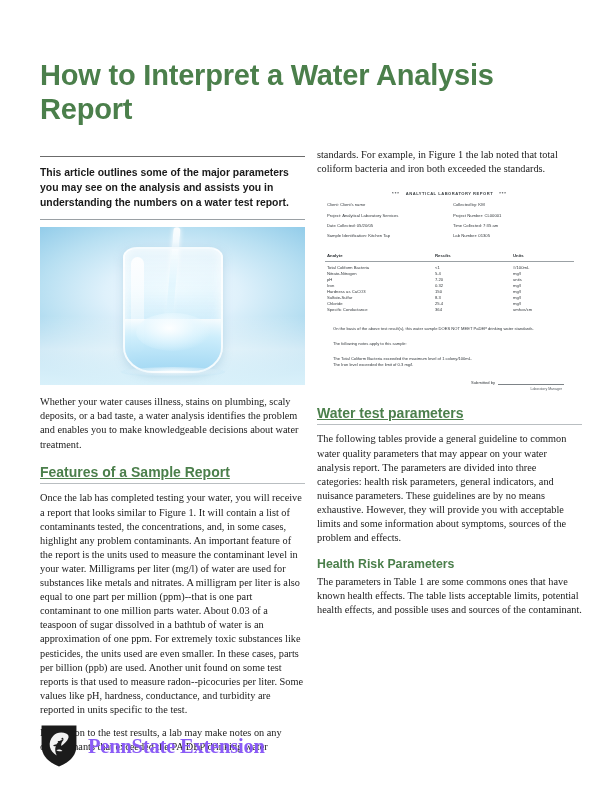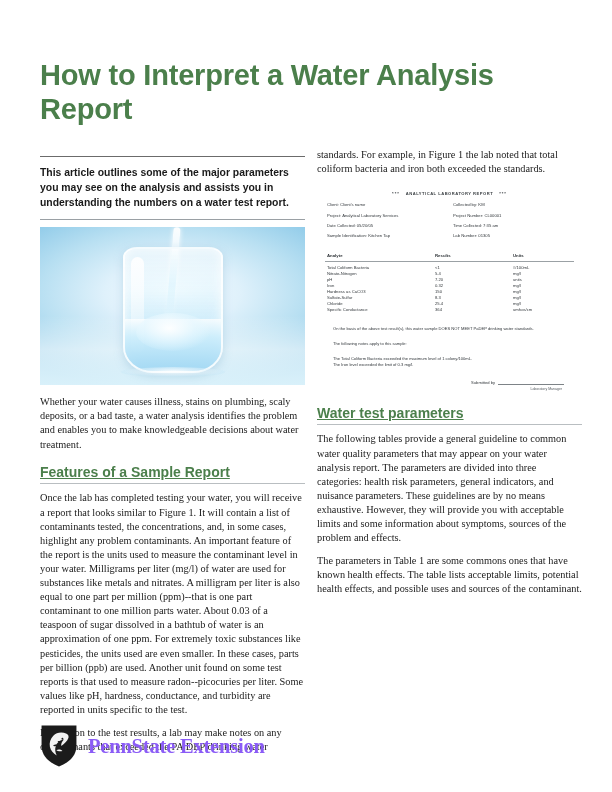--- a/index.html
+++ b/index.html
@@ -282,20 +282,21 @@
 
       </div>
     </div>
 
 
     <h2 class="sec tight">Water test parameters</h2>
     <hr class="sec-rule">
 
     <p class="body">The following tables provide a general guideline to common water quality parameters that may appear on your water analysis report. The parameters are divided into three categories: health risk parameters, general indicators, and nuisance parameters. These guidelines are by no means exhaustive. However, they will provide you with acceptable limits and some information about symptoms, sources of the problem and effects.</p>
 
+    <h3 class="sub">Health Risk Parameters</h3>
     <p class="body">The parameters in Table 1 are some commons ones that have known health effects. The table lists acceptable limits, potential health effects, and possible uses and sources of the contaminant.</p>
   </div>
 
   <div class="footer">
     <svg class="shield" viewBox="0 0 100 116" aria-hidden="true">
       <path d="M4 4 H96 V58 C96 86 72 104 50 112 C28 104 4 86 4 58 Z" fill="#1b1b1b"></path>
       <path d="M70 26 C58 20 44 22 35 31 C27 39 24 50 26 60 C28 70 35 78 44 83 C40 75 39 67 41 60 C44 49 53 42 63 41 C58 46 55 52 56 58 C64 52 72 45 75 36 C76 32 74 28 70 26 Z" fill="#f2f2f2"></path>
       <path d="M46 46 C50 44 54 45 56 48 C53 49 49 49 46 46 Z" fill="#1b1b1b"></path>
       <circle cx="59" cy="39" r="2.6" fill="#1b1b1b"></circle>
       <path d="M34 58 C38 54 44 53 48 56 C44 58 39 59 34 58 Z" fill="#1b1b1b"></path>

